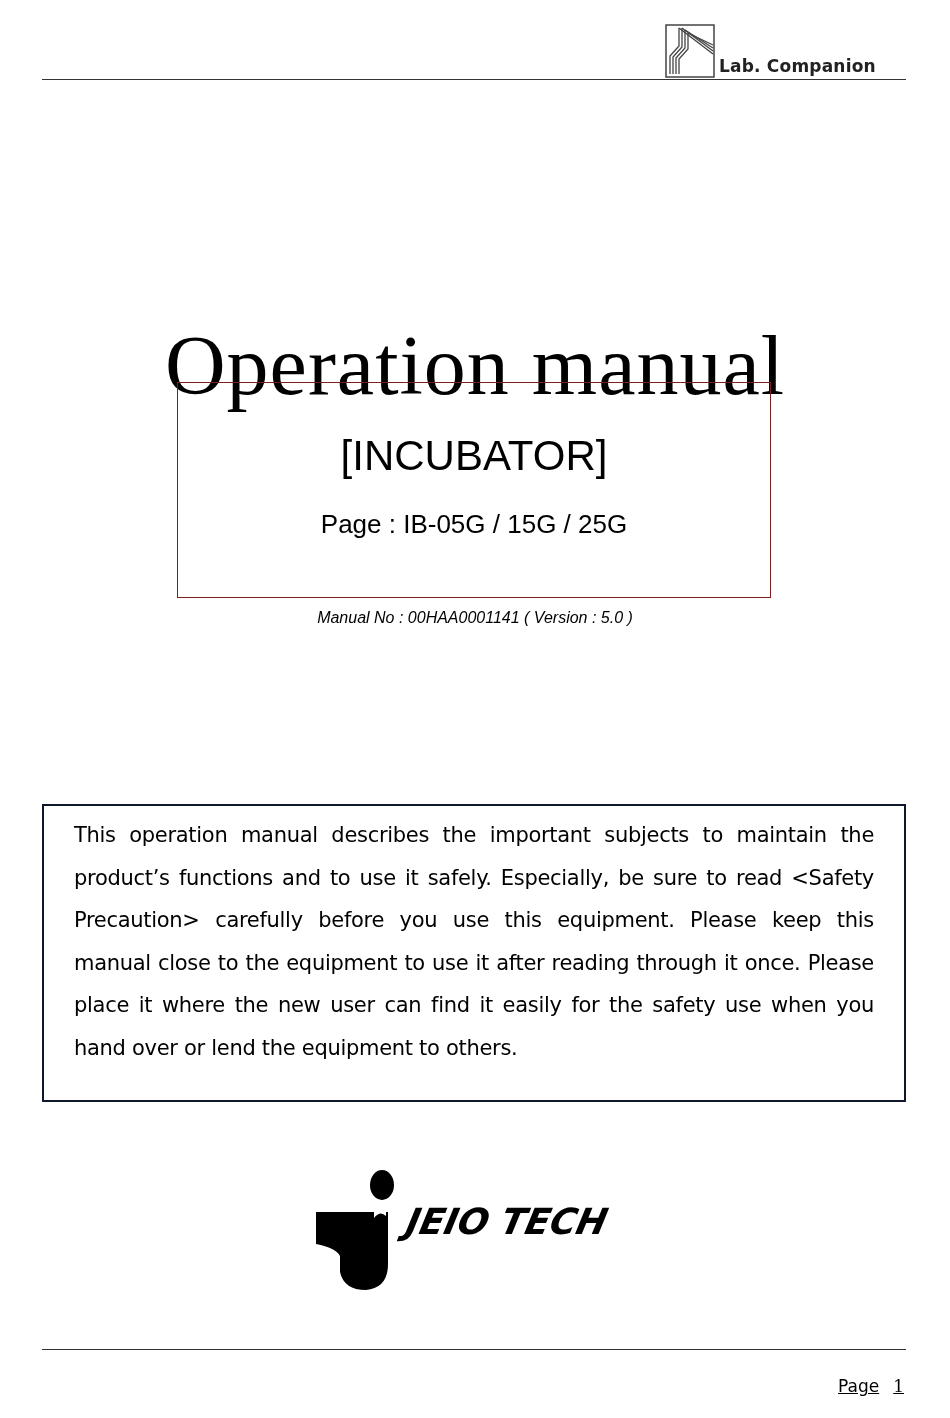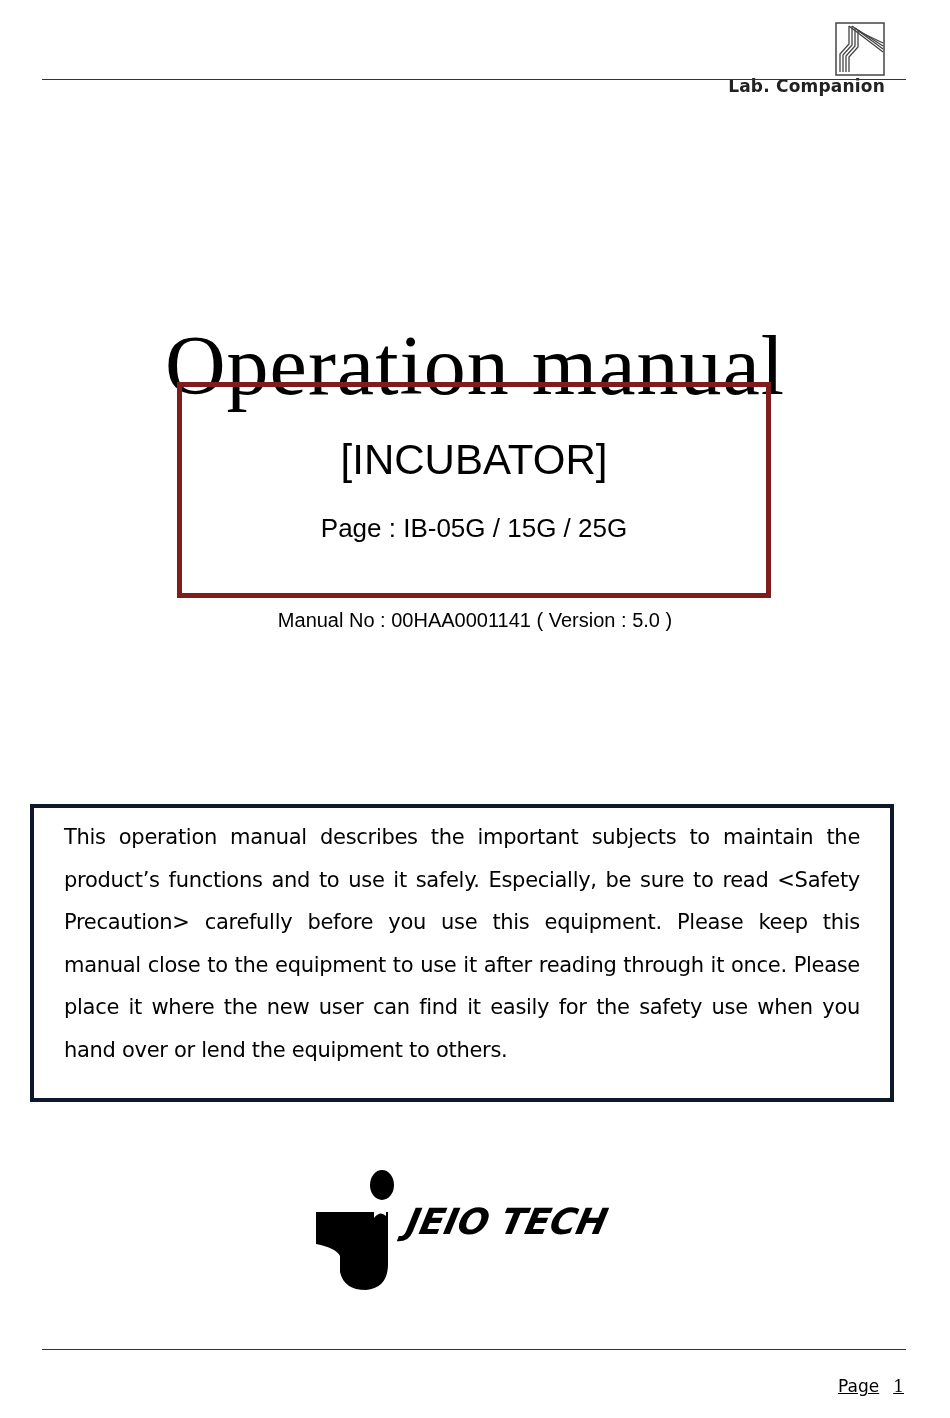--- a/index.html
+++ b/index.html
@@ -2,55 +2,56 @@
 <html><head>
   <meta charset="utf-8">
   <style>
     html, body { margin: 0; padding: 0; background: #ffffff; }
     body {
       width: 950px; height: 1418px; position: relative; overflow: hidden;
       font-family: "Liberation Sans", "DejaVu Sans", sans-serif; color: #000;
     }
     .header-logo {
       position: absolute; left: 665px; top: 22px; width: 220px; height: 56px;
-      display: flex; align-items: flex-end; flex-direction: column;
+      display: flex; align-items: flex-end;
     }
     .header-logo .mark { width: 50px; height: 54px; flex: 0 0 auto; }
     .header-logo .brand {
       font-family: "DejaVu Sans", sans-serif; font-weight: bold; font-size: 17px;
       margin-left: 4px; margin-bottom: 2px; letter-spacing: 0.2px; color: #222;
     }
     .rule { position: absolute; left: 42px; width: 864px; height: 0; border-top: 1.5px solid #333; }
     .rule.top { top: 79px; }
     .rule.bottom { top: 1349px; }
 
     .doc-title {
       position: absolute; left: 0; width: 950px; top: 268px; text-align: center;
       font-family: Liberation Serif, serif; font-size: 84px; font-weight: normal;
       letter-spacing: 1px; line-height: 1;
     }
     .product-box {
       position: absolute; left: 177px; top: 382px; width: 594px; height: 216px;
-      border: 5px solid #7f1d1d; box-sizing: border-box;
+      border: 1px solid #7f1d1d; box-sizing: border-box;
     }
     .product-name {
       position: absolute; left: 0; width: 100%; top: 52px; text-align: center;
       font-size: 42px; line-height: 1;
     }
     .model-line {
       position: absolute; left: 0; width: 100%; top: 128px; text-align: center;
       font-size: 26px; line-height: 1;
     }
     .manual-no {
       position: absolute; left: 0; width: 950px; top: 609px; text-align: center;
-      font-size: 20px;
+      font-size: 16px;
+      font-style: italic;
     }
     .notice-box {
-      position: absolute; left: 30px; top: 804px; width: 864px; height: 298px;
-      border: 4px solid #0f172a; box-sizing: border-box; padding: 8px 30px 0 30px;
+      position: absolute; left: 42px; top: 804px; width: 864px; height: 298px;
+      border: 2px solid #0f172a; box-sizing: border-box; padding: 8px 30px 0 30px;
     }
     .notice-text {
       font-family: "DejaVu Sans", sans-serif; font-size: 21px; line-height: 42.5px;
       text-align: justify; text-align-last: left; margin: 0; letter-spacing: -0.3px;
     }
     .footer-logo { position: absolute; left: 310px; top: 1160px; width: 330px; height: 140px; }
     .page-num {
       position: absolute; right: 46px; top: 1376px; font-size: 17px;
       font-family: "DejaVu Sans", sans-serif;
       text-decoration: underline;

